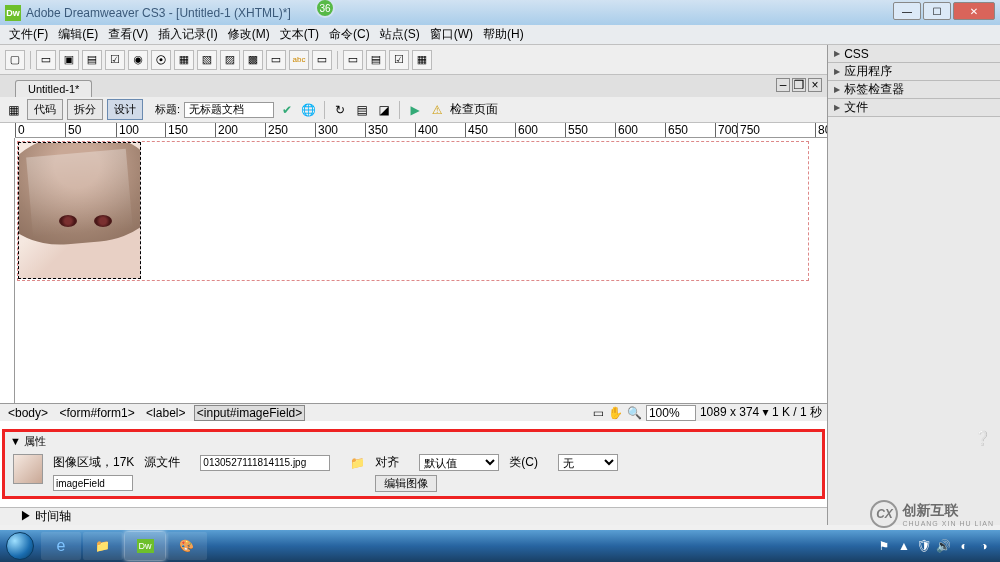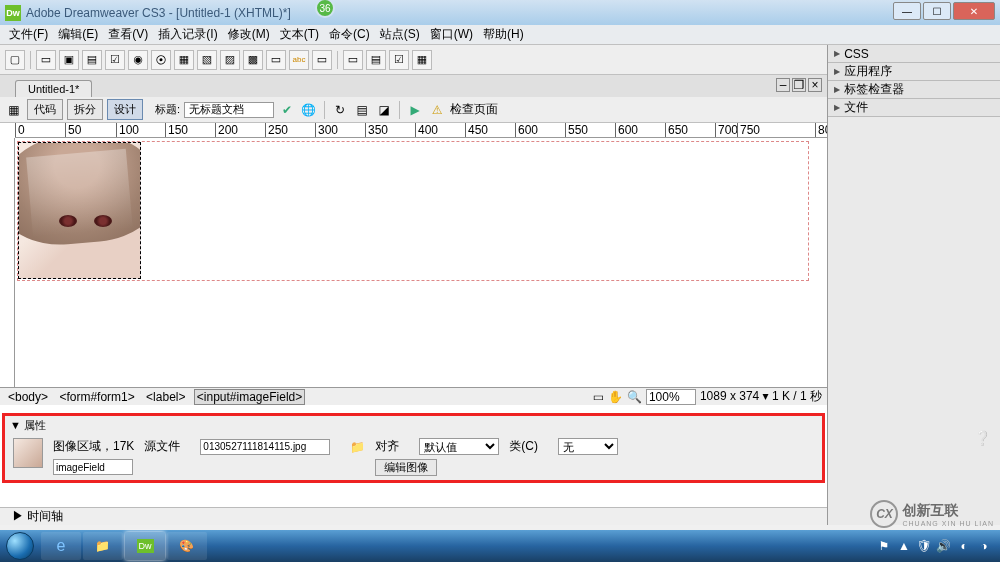--- a/index.html
+++ b/index.html
@@ -65,21 +65,21 @@
 .props-panel { height: 70px; background: #eeeeee; border: 3px solid #e22; margin: 8px 2px; position: relative; }
 .props-header { height: 18px; display: flex; align-items: center; padding: 0 5px; font-size: 11px; }
 .props-body { display: flex; padding: 4px 8px; gap: 10px; align-items: flex-start; font-size: 11px; }
 .props-col { display: flex; flex-direction: column; gap: 4px; }
 .props-field { display: flex; align-items: center; gap: 20px; }
 .props-input { border: 1px solid #999; padding: 0 2px; height: 16px; font-size: 10px; }
 .props-sel { border: 1px solid #999; height: 17px; font-size: 11px; background: #fff; }
 .props-btn { border: 1px solid #999; background: #e8e8e8; padding: 0 8px; height: 17px; font-size: 11px; font-family: Liberation Mono, monospace; }
 .thumb { width: 30px; height: 30px; border: 1px solid #999; background: linear-gradient(135deg, #f5e8e0, #c9a896); }
 
-.timeline-row { height: 18px; background: #eeeeee; border-top: 1px solid #bbb; display: flex; align-items: center; padding: 0 12px; font-size: 11px; margin-top: 16px; }
+.timeline-row { height: 18px; background: #eeeeee; border-top: 1px solid #bbb; display: flex; align-items: center; padding: 0 20px; font-size: 11px; }
 
 .side-item { height: 18px; border-bottom: 1px solid #bbb; background: #e4e4e4; display: flex; align-items: center; padding: 0 6px; font-size: 11px; }
 .side-arrow { margin-right: 4px; font-size: 8px; color: #555; }
 
 .taskbar { position: absolute; bottom: 0; left: 0; right: 0; height: 32px; background: linear-gradient(#5a9fd4, #2764a0, #193f64); display: flex; align-items: center; }
 .start-orb { width: 40px; height: 32px; display: flex; align-items: center; justify-content: center; }
 .orb { width: 28px; height: 28px; border-radius: 50%; background: radial-gradient(circle at 30% 30%, #9fe0ff, #1a6db0 60%, #0a3a60); border: 1px solid #0a3a60; position: relative; }
 .tb-app { width: 40px; height: 28px; display: flex; align-items: center; justify-content: center; background: rgba(255,255,255,0.1); margin: 0 1px; border-radius: 2px; }
 .tb-app.active { background: rgba(255,255,255,0.25); box-shadow: 0 0 4px #fff; }
 .tray { margin-left: auto; display: flex; align-items: center; padding: 0 8px; gap: 4px; }

